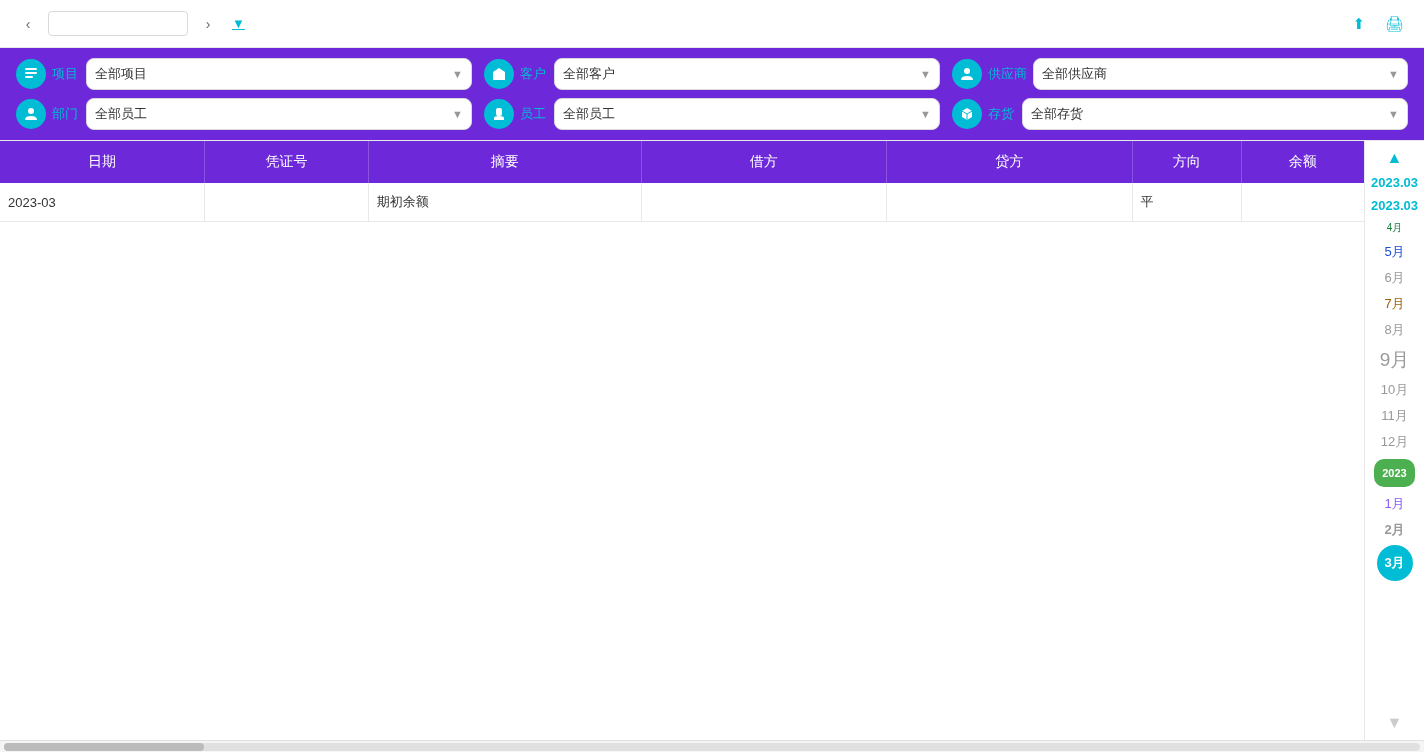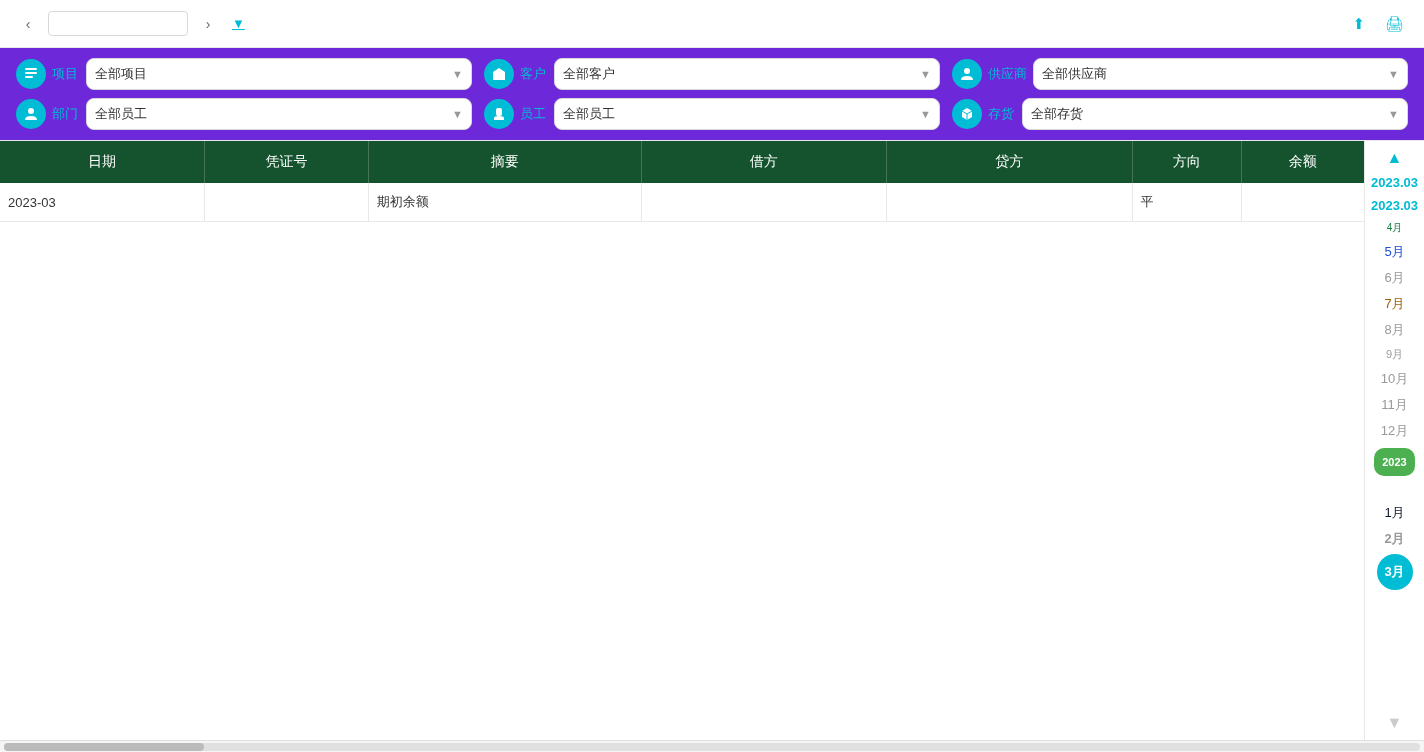--- a/index.html
+++ b/index.html
@@ -160,21 +160,21 @@
     }
     .table-area {
       flex: 1;
       overflow: auto;
     }
     table {
       width: 100%;
       border-collapse: collapse;
     }
     thead tr {
-      background: #14532d;
+      background: #6d28d9;
     }
     thead th {
       color: #fff;
       padding: 12px 8px;
       text-align: center;
       font-weight: normal;
       font-size: 14px;
       border-right: 1px solid rgba(255,255,255,0.2);
     }
     thead th:last-child {
@@ -406,28 +406,28 @@
       <div class="timeline-scroll-up">▲</div>
       <div style="width:100%;display:flex;flex-direction:column;align-items:center;flex:1;overflow:hidden;" id="timeline-items">
 
       <div style="width: 100%; display: flex; align-items: center; justify-content: center; padding: 4px 0px; cursor: pointer; font-size: 13px; color: rgb(0, 188, 212); font-weight: bold;">2023.03</div>
           <div style="width: 100%; display: flex; align-items: center; justify-content: center; padding: 4px 0px; cursor: pointer; font-size: 13px; color: rgb(0, 188, 212); font-weight: bold;">2023.03</div>
           <div style="width: 100%; display: flex; align-items: center; justify-content: center; padding: 4px 0px; cursor: pointer; font-size: 10px; color: #15803d;">4月</div>
           <div style="width: 100%; display: flex; align-items: center; justify-content: center; padding: 4px 0px; cursor: pointer; font-size: 13px; color: #1d4ed8;">5月</div>
           <div style="width: 100%; display: flex; align-items: center; justify-content: center; padding: 4px 0px; cursor: pointer; font-size: 13px; color: rgb(153, 153, 153);">6月</div>
           <div style="width: 100%; display: flex; align-items: center; justify-content: center; padding: 4px 0px; cursor: pointer; font-size: 13px; color: #a16207;">7月</div>
           <div style="width: 100%; display: flex; align-items: center; justify-content: center; padding: 4px 0px; cursor: pointer; font-size: 13px; color: rgb(153, 153, 153);">8月</div>
-          <div style="width: 100%; display: flex; align-items: center; justify-content: center; padding: 4px 0px; cursor: pointer; font-size: 11px; color: rgb(153, 153, 153);">9月</div>
+          <div style="width: 100%; display: flex; align-items: center; justify-content: center; padding: 4px 0px; cursor: pointer; font-size: 19px; color: rgb(153, 153, 153);">9月</div>
           <div style="width: 100%; display: flex; align-items: center; justify-content: center; padding: 4px 0px; cursor: pointer; font-size: 13px; color: rgb(153, 153, 153);">10月</div>
           <div style="width: 100%; display: flex; align-items: center; justify-content: center; padding: 4px 0px; cursor: pointer; font-size: 13px; color: rgb(153, 153, 153);">11月</div>
           <div style="width: 100%; display: flex; align-items: center; justify-content: center; padding: 4px 0px; cursor: pointer; font-size: 13px; color: rgb(153, 153, 153);">12月</div>
           <div style="width: 100%; display: flex; align-items: center; justify-content: center; padding: 4px 0px; cursor: pointer;">
             <span style="background: rgb(76, 175, 80); color: rgb(255, 255, 255); border-radius: 10px; padding: 8px 8px; font-size: 11px; font-weight: bold;">2023</span>
           </div>
-          <div style="width: 100%; display: flex; align-items: center; justify-content: center; padding: 4px 0px; cursor: pointer; font-size: 13px; color: #0f172a; margin-top: 20px;">1月</div>
+          <div style="width: 100%; display: flex; align-items: center; justify-content: center; padding: 4px 0px; cursor: pointer; font-size: 13px; color: #8b5cf6;">1月</div>
           <div style="width: 100%; display: flex; align-items: center; justify-content: center; padding: 4px 0px; cursor: pointer; font-size: 13px; color: rgb(153, 153, 153); font-weight: bold;">2月</div>
           <div style="width: 36px; height: 36px; margin: 2px auto; display: flex; align-items: center; justify-content: center; background: rgb(0, 188, 212); color: rgb(255, 255, 255); border-radius: 50%; cursor: pointer; font-size: 13px; font-weight: bold;">3月</div>
         </div>
       <div class="timeline-scroll-down">▼</div>
     </div>
   </div>
 
   <div class="scrollbar-bottom">
     <div class="scrollbar-track">
       <div class="scrollbar-thumb"></div>

